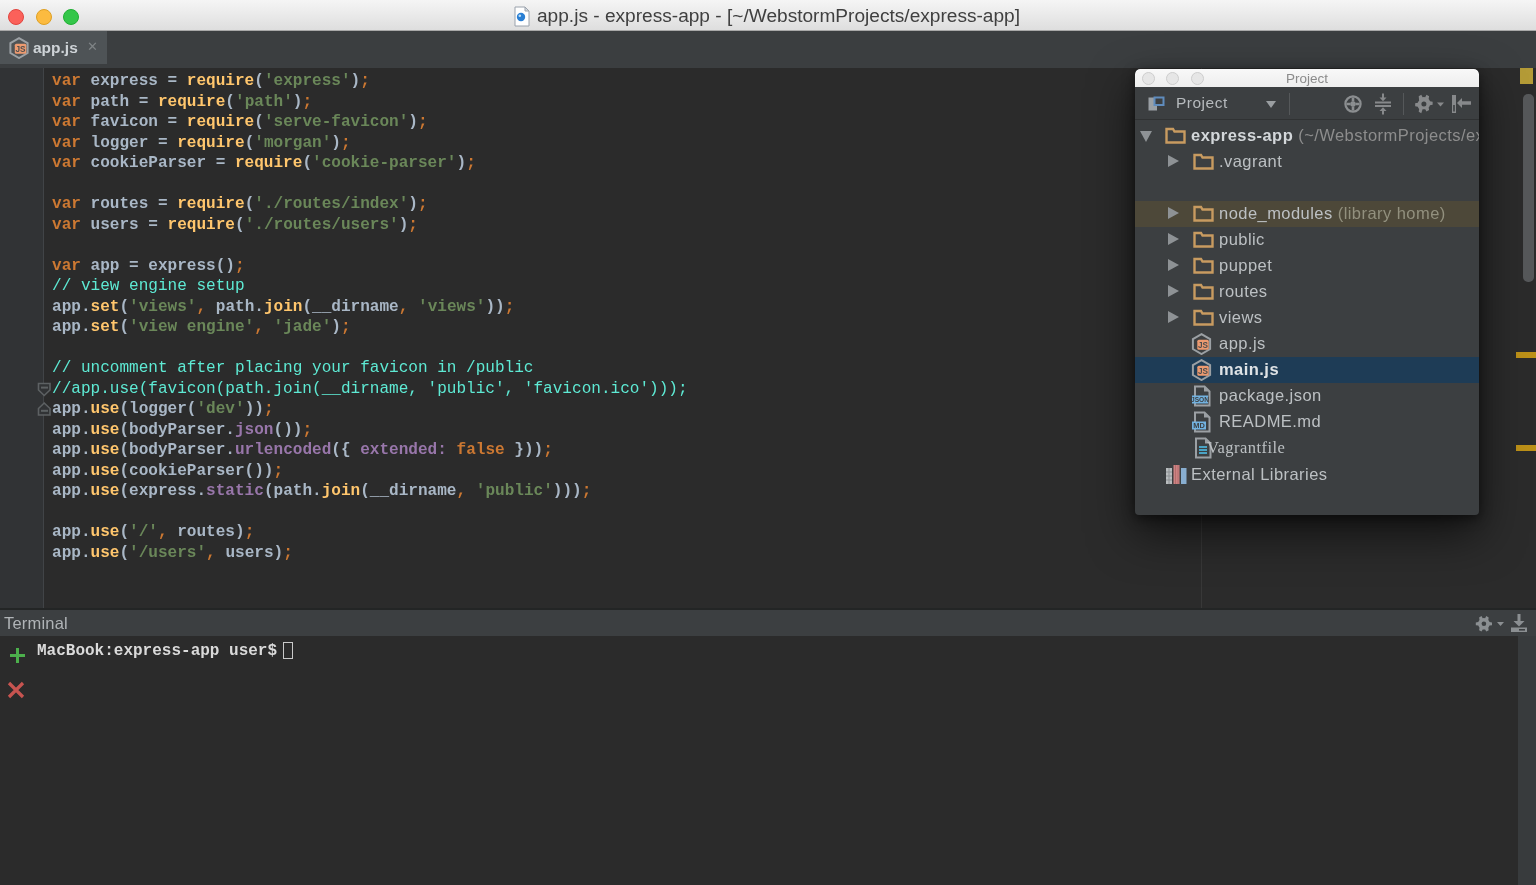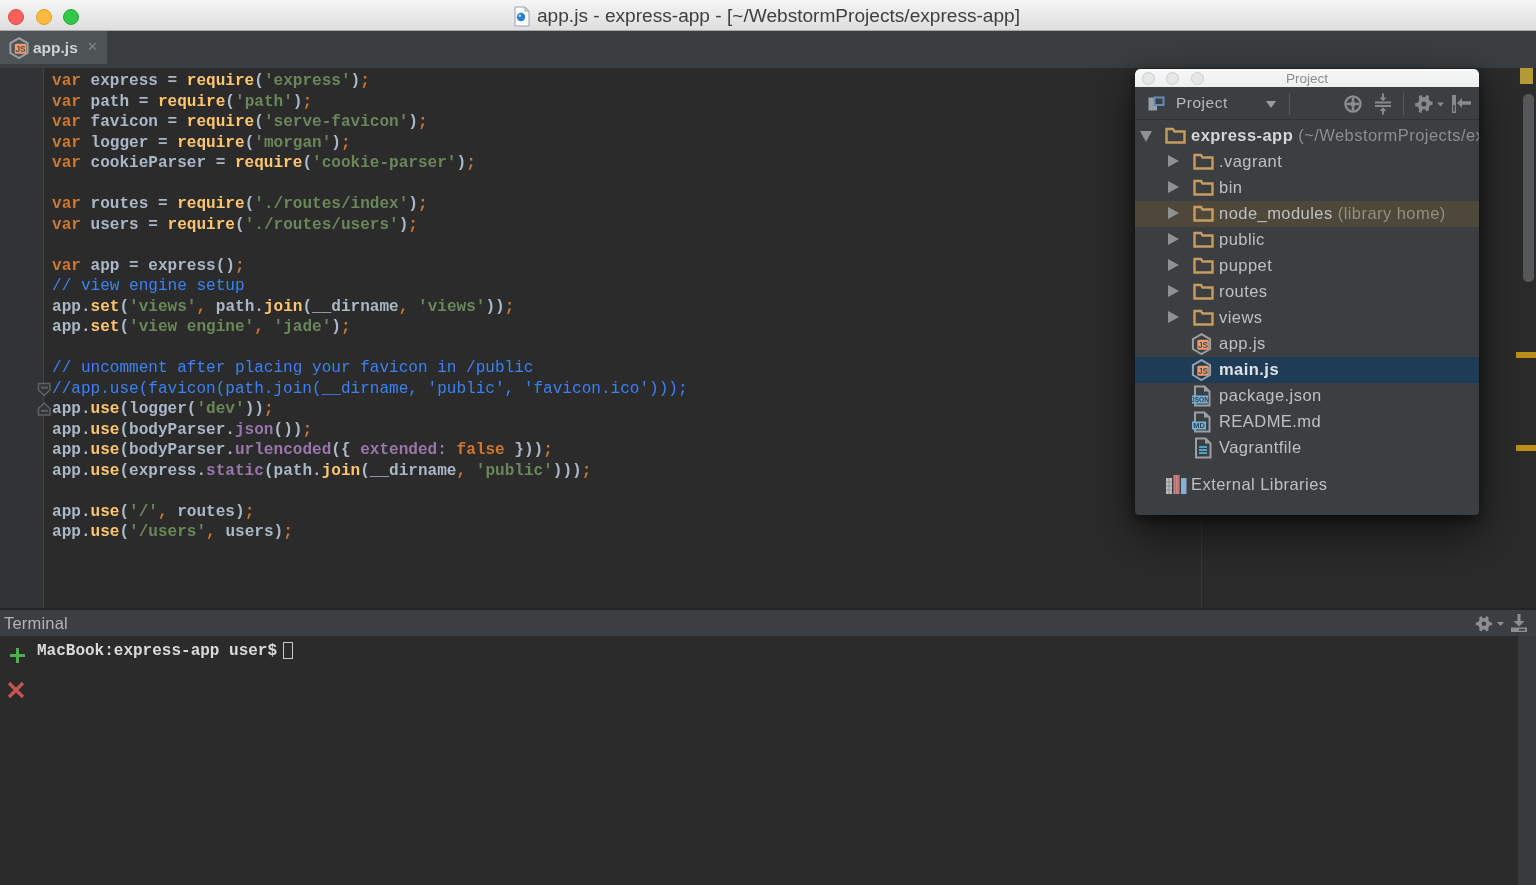--- a/index.html
+++ b/index.html
@@ -27,21 +27,21 @@
   
   #editor { left:0; top:68px; width:1536px; height:540px; background:#2b2b2b; }
   #gutter { left:0; top:0; width:44px; height:540px; background:#313335; border-right:1px solid #414447; }
   #marginguide { left:1201px; top:0; width:1px; height:540px; background:#383838; }
   #code { left:52px; top:3px; font-family:"Liberation Mono", monospace; font-size:16.06px;
     font-weight:bold; color:#a9b7c6; }
   #code div { height:20.5px; line-height:20.5px; white-space:pre; }
   .k  { color:#cc7832; }
   .f  { color:#ffc66d; }
   .s  { color:#6a8759; }
-  .c  { color:#3b82f6; font-weight:normal; }
+  .c  { color:#5eead4; font-weight:normal; }
   .pu { color:#9876aa; }
   .o  { color:#cc7832; }
 
   
   #insq   { left:1520px; top:68px;  width:13px; height:16px; background:#b49b37; }
   #thumb  { left:1523px; top:94px;  width:11px; height:188px; background:#56585a; border-radius:5px; }
   .stripe { left:1516px; width:20px; height:6px; background:#bc9018; }
 
   
   #term-sep { left:0; top:608px; width:1536px; height:2px; background:#232525; }
@@ -120,20 +120,21 @@
 <div><span class="k">var</span> app = express()<span class="o">;</span></div>
 <div><span class="c">// view engine setup</span></div>
 <div>app.<span class="f">set</span>(<span class="s">'views'</span><span class="o">,</span> path.<span class="f">join</span>(__dirname<span class="o">,</span> <span class="s">'views'</span>))<span class="o">;</span></div>
 <div>app.<span class="f">set</span>(<span class="s">'view engine'</span><span class="o">,</span> <span class="s">'jade'</span>)<span class="o">;</span></div>
 <div> </div>
 <div><span class="c">// uncomment after placing your favicon in /public</span></div>
 <div><span class="c">//app.use(favicon(path.join(__dirname, 'public', 'favicon.ico')));</span></div>
 <div>app.<span class="f">use</span>(logger(<span class="s">'dev'</span>))<span class="o">;</span></div>
 <div>app.<span class="f">use</span>(bodyParser.<span class="pu">json</span>())<span class="o">;</span></div>
 <div>app.<span class="f">use</span>(bodyParser.<span class="pu">urlencoded</span>({ <span class="pu">extended:</span> <span class="k">false</span> }))<span class="o">;</span></div>
+<div>app.<span class="f">use</span>(cookieParser())<span class="o">;</span></div>
 <div>app.<span class="f">use</span>(express.<span class="pu">static</span>(path.<span class="f">join</span>(__dirname<span class="o">,</span> <span class="s">'public'</span>)))<span class="o">;</span></div>
 <div> </div>
 <div>app.<span class="f">use</span>(<span class="s">'/'</span><span class="o">,</span> routes)<span class="o">;</span></div>
 <div>app.<span class="f">use</span>(<span class="s">'/users'</span><span class="o">,</span> users)<span class="o">;</span></div>
   </div>
 
   <svg class="abs" style="left:37px; top:314px;" width="15" height="35" viewBox="0 0 15 35">
     <path d="M1.5 1.5 H13 V8 L7.2 13.5 L1.5 8 Z" fill="#313335" stroke="#5d6163" stroke-width="1.6"></path>
     <rect x="4" y="4.6" width="7" height="2" fill="#5d6163"></rect>
     <path d="M1.5 33 H13 V26.5 L7.2 21 L1.5 26.5 Z" fill="#313335" stroke="#5d6163" stroke-width="1.6"></path>
@@ -229,27 +230,20 @@
         </svg>
       <div class="rowtxt abs" style="left:56px; top:3px; font-weight:bold; color:#d3d7da;">express-app <span class="dim">(~/WebstormProjects/ex</span></div>
     </div>
     <div class="row abs" style="top:28.5px;">
       <div class="arrow-r abs" style="left:33px; top:6.5px;"></div>
       <svg class="abs" style="left:58px; top:4px;" width="21" height="17" viewBox="0 0 21 17">
           <path d="M1.5 4 V2 h6.5 l1.5 2.5 H19.5 V15.5 H1.5 Z" fill="none" stroke="#c89b60" stroke-width="2.4"></path>
         </svg>
       <div class="rowtxt abs" style="left:84px; top:3px;">.vagrant</div>
     </div>
-    <div class="row abs" style="top:54.5px;">
-      <div class="arrow-r abs" style="left:33px; top:6.5px;"></div>
-      <svg class="abs" style="left:58px; top:4px;" width="21" height="17" viewBox="0 0 21 17">
-          <path d="M1.5 4 V2 h6.5 l1.5 2.5 H19.5 V15.5 H1.5 Z" fill="none" stroke="#c89b60" stroke-width="2.4"></path>
-        </svg>
-      <div class="rowtxt abs" style="left:84px; top:3px;">bin</div>
-    </div>
     <div class="row abs" id="row-node" style="top:80.5px;">
       <div class="arrow-r abs" style="left:33px; top:6.5px;"></div>
       <svg class="abs" style="left:58px; top:4px;" width="21" height="17" viewBox="0 0 21 17">
           <path d="M1.5 4 V2 h6.5 l1.5 2.5 H19.5 V15.5 H1.5 Z" fill="none" stroke="#c89b60" stroke-width="2.4"></path>
         </svg>
       <div class="rowtxt abs" style="left:84px; top:3px;">node_modules <span class="dim" style="color:#92907e;">(library home)</span></div>
     </div>
     <div class="row abs" style="top:106.5px;">
       <div class="arrow-r abs" style="left:33px; top:6.5px;"></div>
       <svg class="abs" style="left:58px; top:4px;" width="21" height="17" viewBox="0 0 21 17">
@@ -313,23 +307,23 @@
       <div class="rowtxt abs" style="left:84px; top:3px;">README.md</div>
     </div>
     <div class="row abs" style="top:314.5px;">
       <svg class="abs" style="left:58px; top:2px;" width="20" height="22" viewBox="0 0 20 22">
         <path d="M3 1.5 h9.5 l5 5 V20.5 h-14.5 z" fill="none" stroke="#9ba0a4" stroke-width="2"></path>
         <path d="M12 1.5 l5 5 h-5 z" fill="#9ba0a4"></path>
         <g stroke="#4aa3c4" stroke-width="1.8">
             <path d="M6 10 h8 M6 13 h8 M6 16 h8"></path>
           </g>
       </svg>
-      <div class="rowtxt abs" style="left:84px; top:3px;">Vagrantfile</div>
-    </div>
-    <div class="row abs" style="top:352px;">
+      <div class="rowtxt abs" style="left:72px; top:3px;font-family:Liberation Serif, serif;">Vagrantfile</div>
+    </div>
+    <div class="row abs" style="top:342px;">
       <svg class="abs" style="left:30px; top:2px;" width="22" height="21" viewBox="0 0 22 21">
         <rect x="1" y="4" width="6" height="16" fill="#b8bcbe"></rect>
         <path d="M1 8 h6 M1 12 h6 M1 16 h6 M4 4 v16" stroke="#8c9093" stroke-width="1"></path>
         <rect x="8.5" y="1" width="6" height="19" fill="#cd8383"></rect>
         <path d="M10.5 1 v19 M13 1 v19" stroke="#b66d6d" stroke-width="1"></path>
         <rect x="16" y="4" width="5.5" height="16" fill="#88aed0"></rect>
       </svg>
       <div class="rowtxt abs" style="left:56px; top:3px;">External Libraries</div>
     </div>
   </div>

